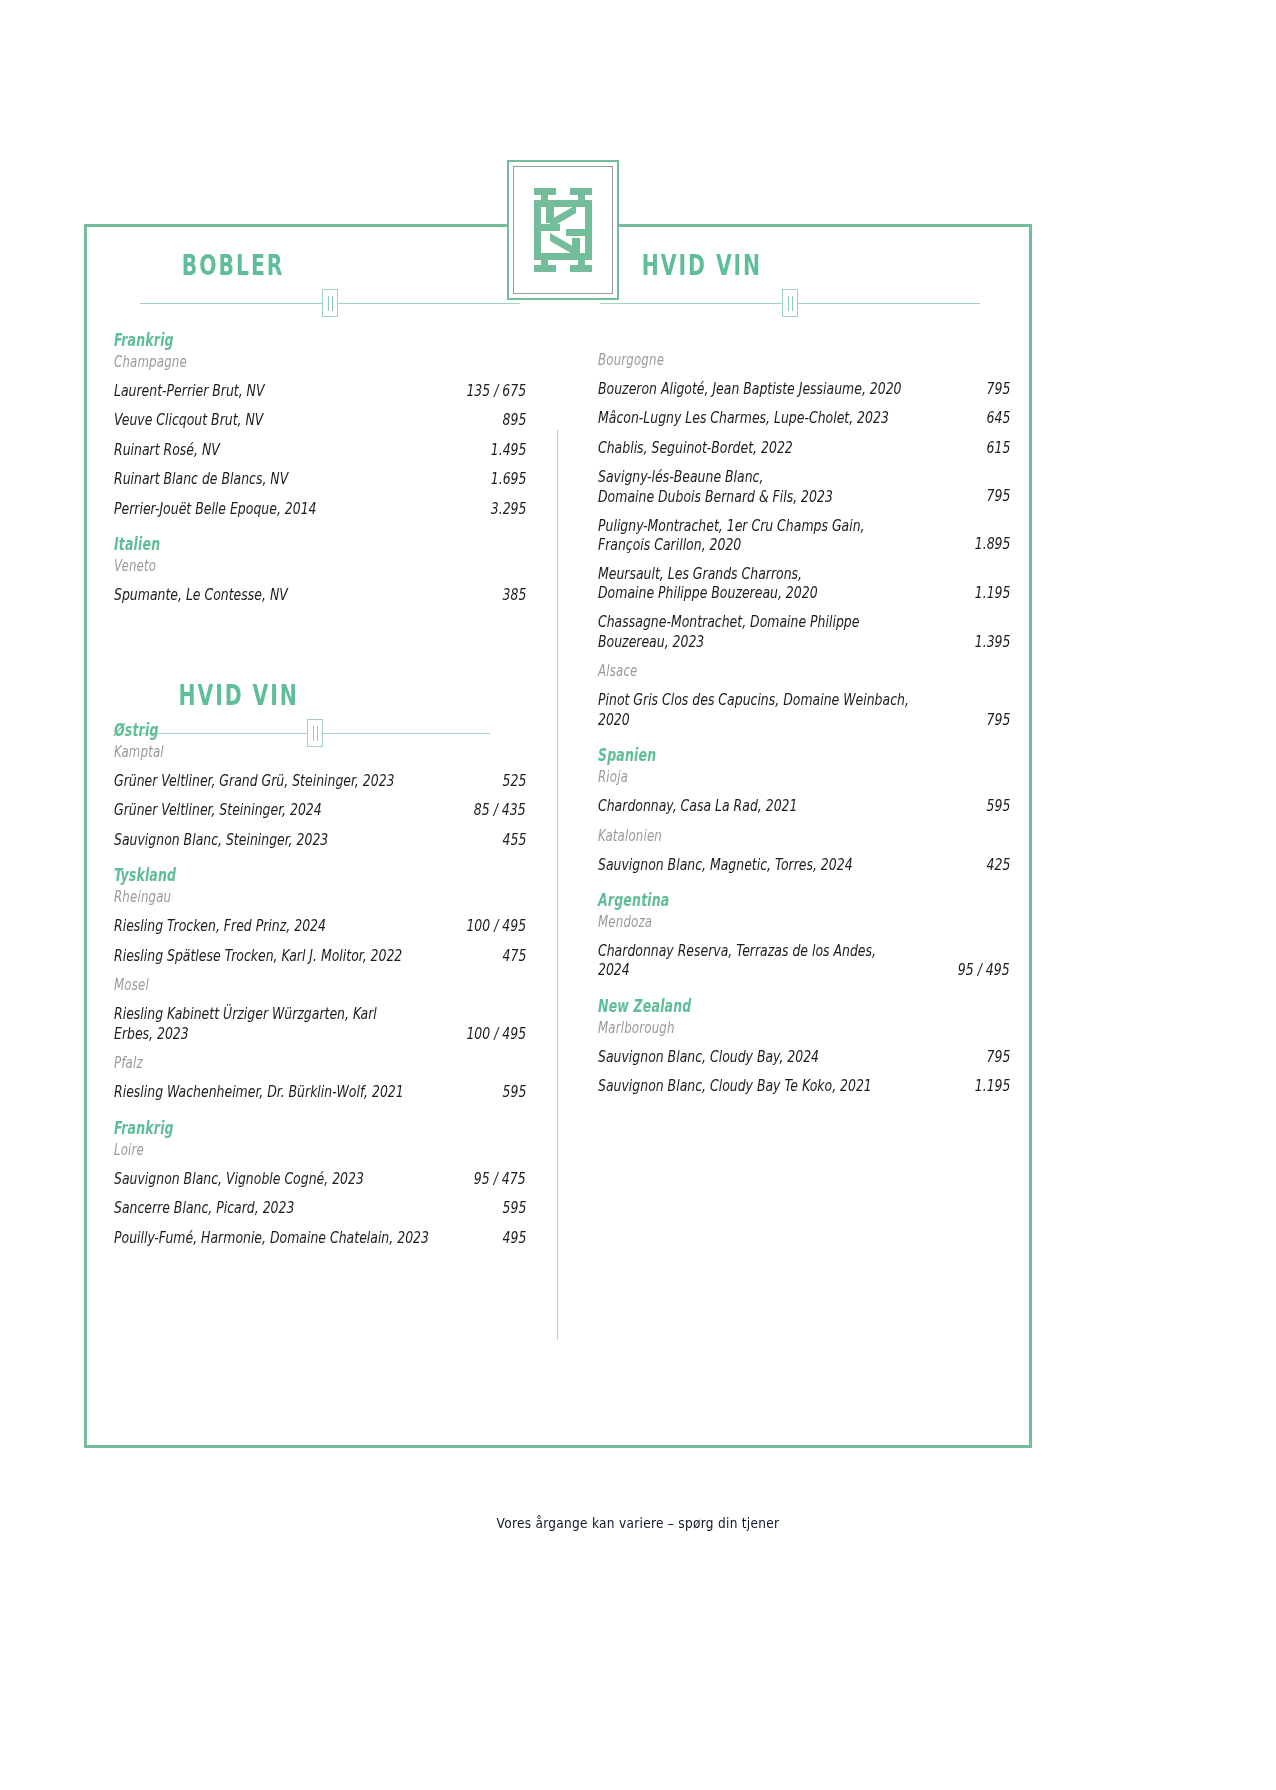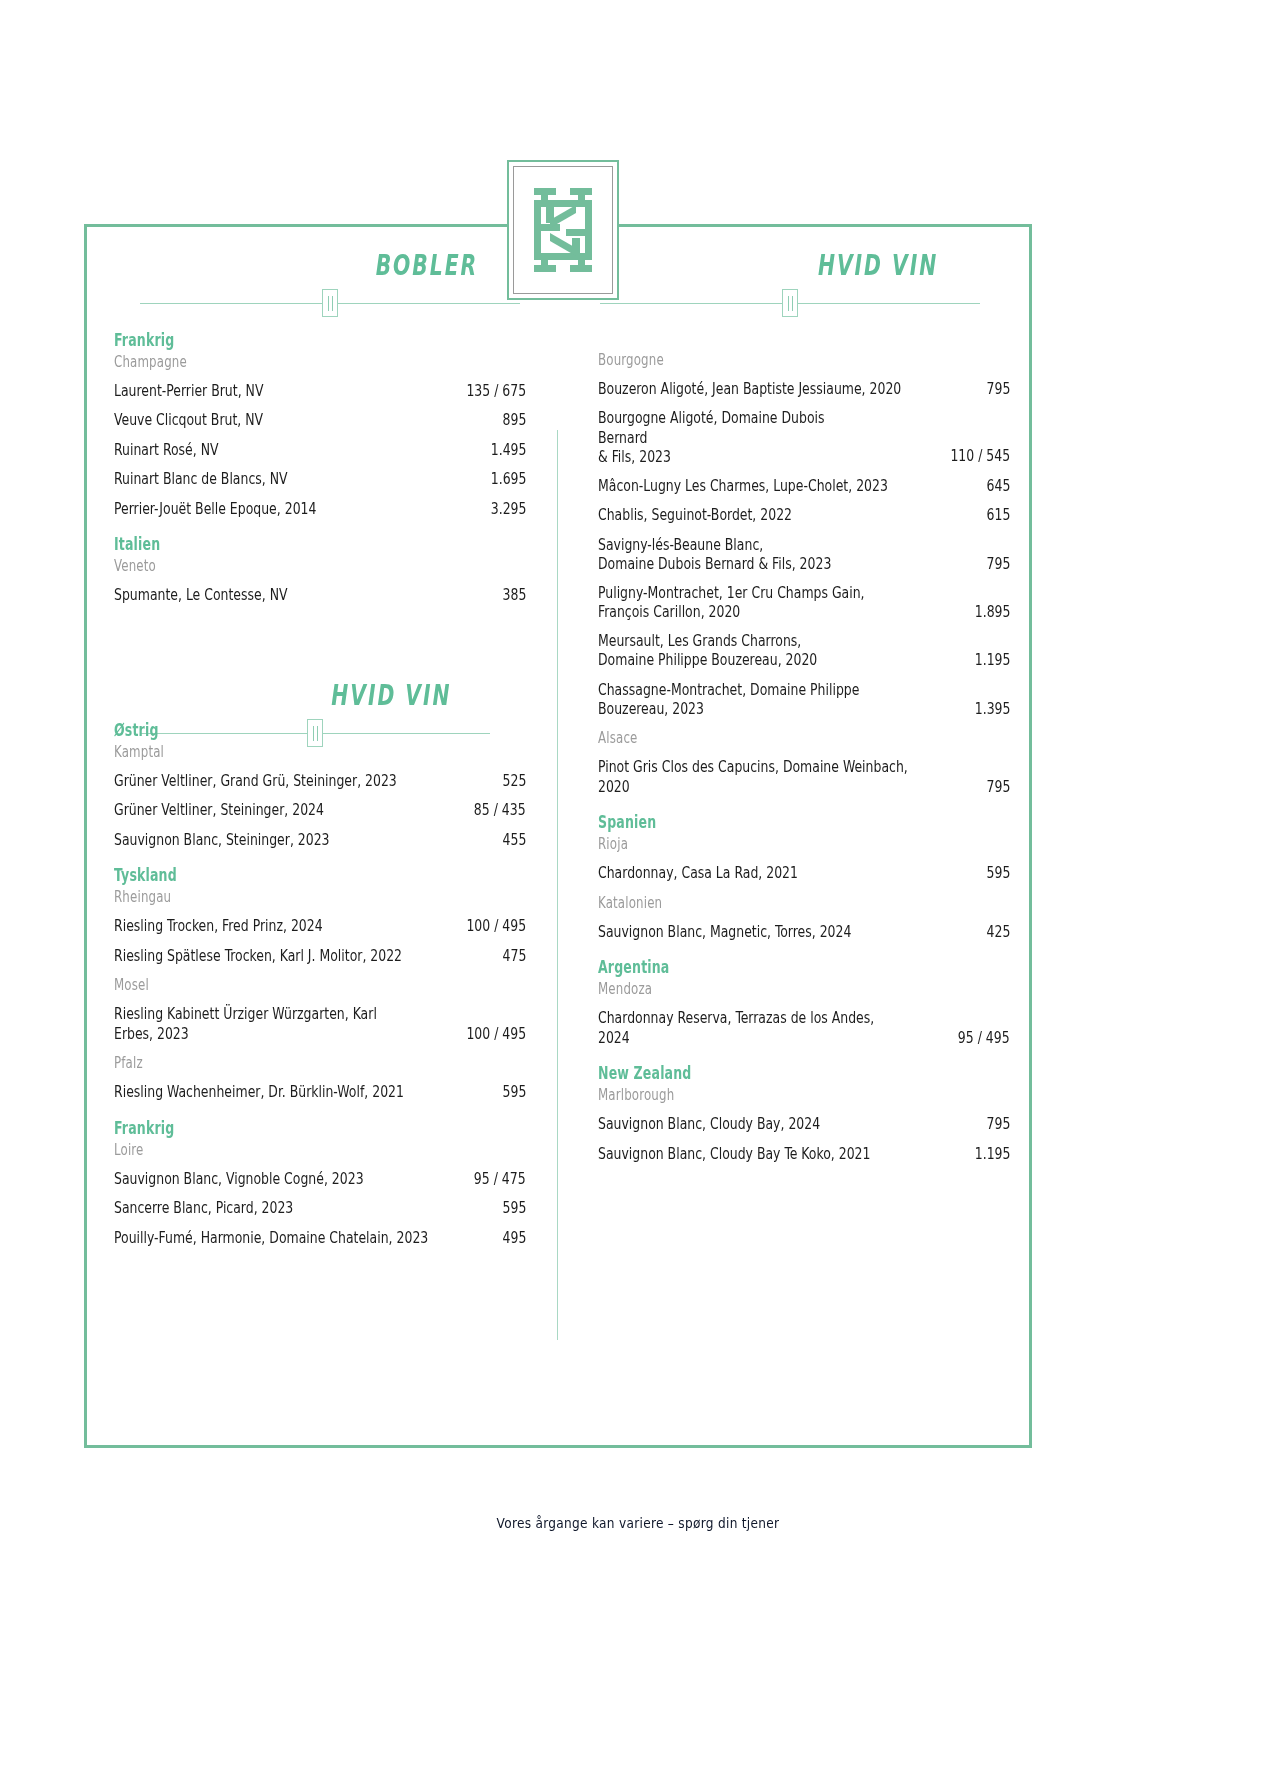--- a/index.html
+++ b/index.html
@@ -44,22 +44,21 @@
     border: 1.5px solid #9a9a9a;
     display: flex;
     align-items: center;
     justify-content: center;
   }
   .logo-inner svg { display: block; }
 
   
   .sec-head {
     position: absolute;
-    text-align: right;
-    font-style: italic;
+    text-align: left;
   }
   .sec-title {
     font-family: "DejaVu Sans Condensed", "Liberation Sans Narrow", "Liberation Sans", sans-serif;
     font-size: 29px;
     letter-spacing: 2.5px;
     color: #5fbd98;
     font-weight: 700;
     transform: scaleX(0.78);
     transform-origin: center;
     white-space: nowrap;
@@ -100,20 +99,21 @@
   }
 
   #head-bobler  { left: 140px; top: 248px; width: 380px; }
   #head-hvid-r  { left: 600px; top: 248px; width: 380px; }
   #head-hvid-l  { left: 140px; top: 678px; width: 350px; }
 
   
   .col {
     position: absolute;
     width: 412px;
+    font-style: italic;
   }
   #col-left  { left: 114px; top: 330px; }
   #col-right { left: 598px; top: 350px; }
 
   
   .divider {
     position: absolute;
     left: 557px;
     top: 430px;
     width: 1px;
@@ -332,25 +332,20 @@
       <div class="nm">Pouilly-Fumé, Harmonie, Domaine Chatelain, 2023</div>
       <div class="pr">495</div>
     </div>
   </div>
 <div class="col" id="col-right">
     <div class="region">Bourgogne</div>
     <div class="item">
       <div class="nm">Bouzeron Aligoté, Jean Baptiste Jessiaume, 2020</div>
       <div class="pr">795</div>
     </div>
-    <div class="item two">
-      <div class="nm">Bourgogne Aligoté, Domaine Dubois Bernard
-&amp; Fils, 2023</div>
-      <div class="pr">110 / 545</div>
-    </div>
     <div class="item">
       <div class="nm">Mâcon-Lugny Les Charmes, Lupe-Cholet, 2023</div>
       <div class="pr">645</div>
     </div>
     <div class="item">
       <div class="nm">Chablis, Seguinot-Bordet, 2022</div>
       <div class="pr">615</div>
     </div>
     <div class="item two">
       <div class="nm">Savigny-lés-Beaune Blanc,

